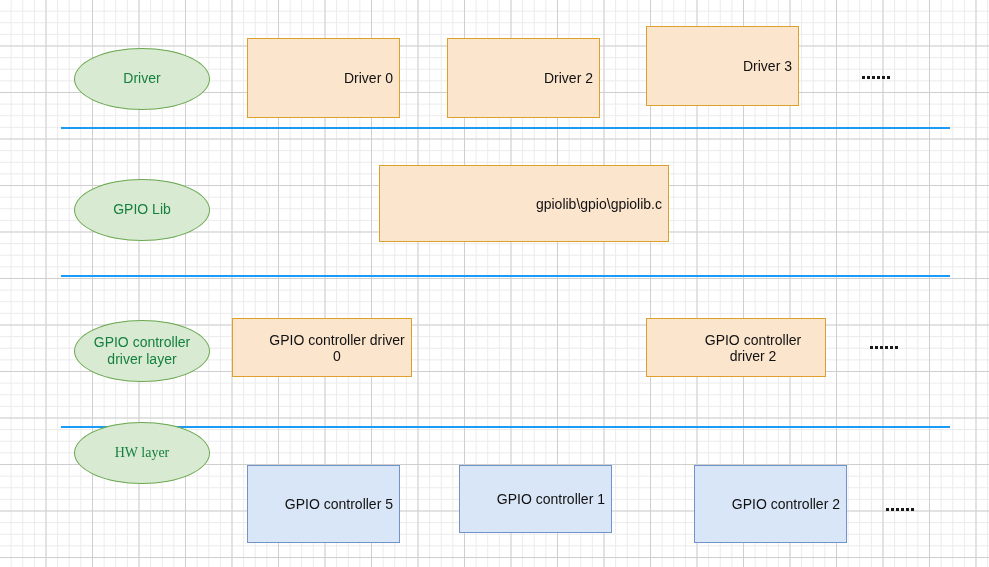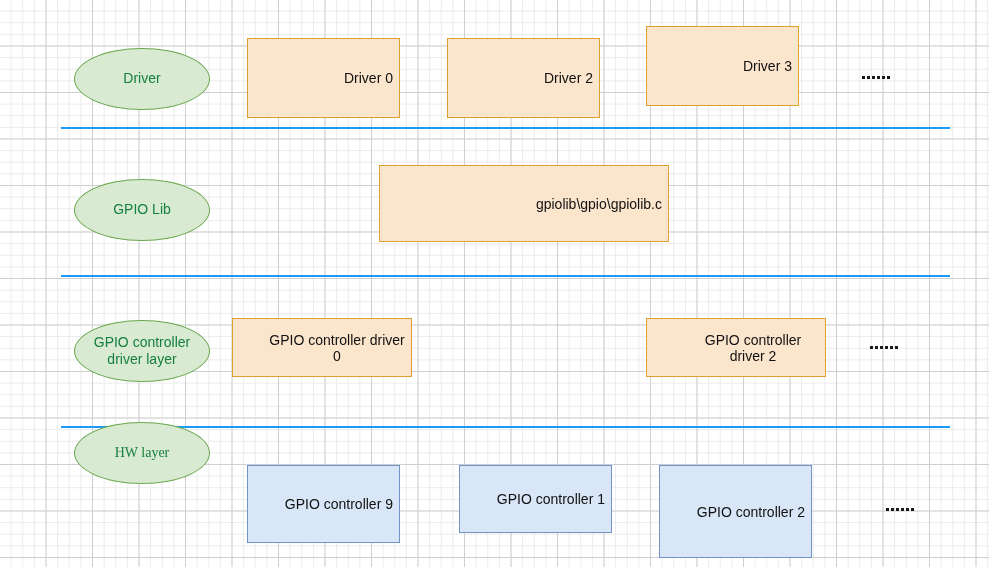--- a/index.html
+++ b/index.html
@@ -158,28 +158,28 @@
     <span class="dot"></span>
   </div>
 
   <div class="divider" style="left:61px; top:426px; width:889px;"></div>
 
   <div class="ellipse" style="left:74px; top:422px; width:136px; height:62px;font-family:Liberation Serif, serif;">
     <span>HW layer</span>
   </div>
 
   <div class="box blue" style="left:247px; top:465px; width:153px; height:78px;">
-    <span>GPIO controller 9</span>
+    <span>GPIO controller 5</span>
   </div>
 
   <div class="box blue" style="left:459px; top:465px; width:153px; height:68px;">
     <span>GPIO controller 1</span>
   </div>
 
-  <div class="box blue" style="left:659px; top:465px; width:153px; height:93px;">
+  <div class="box blue" style="left:694px; top:465px; width:153px; height:78px;">
     <span>GPIO controller 2</span>
   </div>
 
   <div class="dots" style="left:886px; top:508px;">
     <span class="dot"></span>
     <span class="dot"></span>
     <span class="dot"></span>
     <span class="dot"></span>
     <span class="dot"></span>
     <span class="dot"></span>

